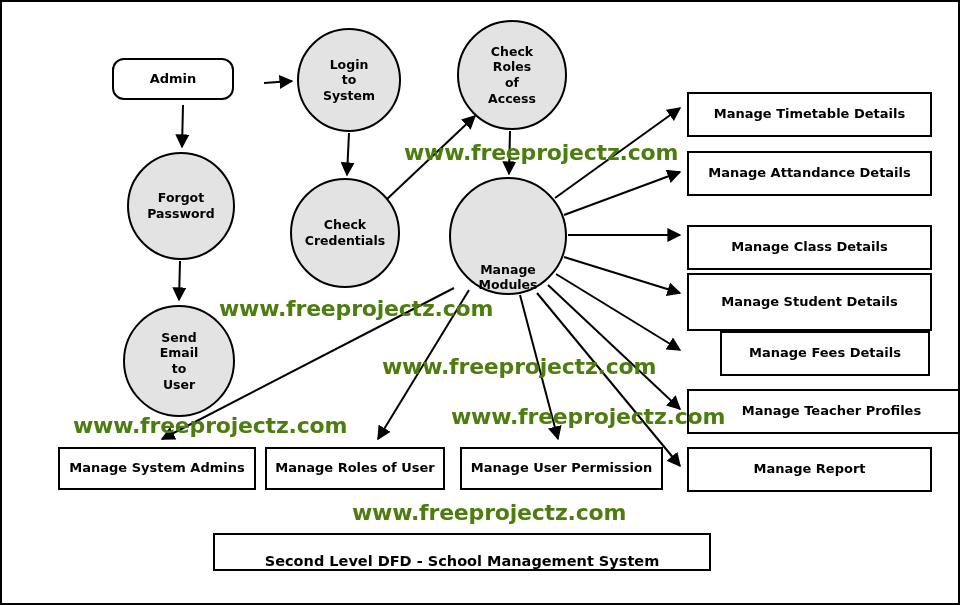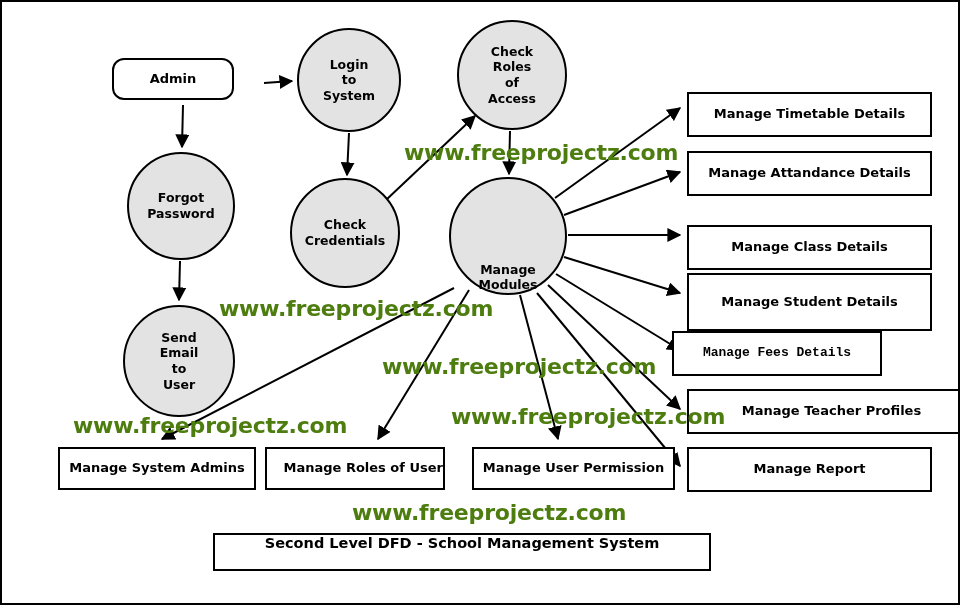--- a/index.html
+++ b/index.html
@@ -61,21 +61,21 @@
     color: #4d7c0f;
     white-space: nowrap;
     letter-spacing: -0.2px;
   }
   .title-box {
     position: absolute;
     box-sizing: border-box;
     background: #ffffff;
     border: 2px solid #000000;
     display: flex;
-    align-items: flex-start;
+    align-items: flex-end;
     justify-content: center;
     font-weight: bold;
     font-size: 14.5px;
     color: #000000;
   }
 </style>
 </head>
 <body>
 
 <div id="canvas">
@@ -135,38 +135,38 @@
       </div>
       <div class="node-box" style="left: 685px; top: 149px; width: 245px; height: 45px;">
         <span>Manage Attandance Details</span>
       </div>
       <div class="node-box" style="left: 685px; top: 209px; width: 245px; height: 45px; margin-top: 14px;">
         <span>Manage Class Details</span>
       </div>
       <div class="node-box" style="left: 685px; top: 271px; width: 245px; height: 58px;">
         <span>Manage Student Details</span>
       </div>
-      <div class="node-box" style="left: 670px; top: 329px; width: 210px; height: 45px; font-family: Liberation Mono, monospace;">
+      <div class="node-box" style="left: 718px; top: 329px; width: 210px; height: 45px;">
         <span>Manage Fees Details</span>
       </div>
       <div class="node-box" style="left: 685px; top: 387px; width: 289px; height: 45px;">
         <span>Manage Teacher Profiles</span>
       </div>
       <div class="node-box" style="left: 685px; top: 445px; width: 245px; height: 45px;">
         <span>Manage Report</span>
       </div>
     </div>
   <div id="bottom-store-layer">
       <div class="node-box" style="left: 56px; top: 445px; width: 198px; height: 43px; text-align: center;">
         <span>Manage System Admins</span>
       </div>
-      <div class="node-box" style="left: 263px; top: 445px; width: 180px; height: 43px; justify-content: flex-end;">
+      <div class="node-box" style="left: 263px; top: 445px; width: 180px; height: 43px;">
         <span>Manage Roles of User</span>
       </div>
-      <div class="node-box" style="left: 458px; top: 445px; width: 203px; height: 43px; margin-left: 12px;">
+      <div class="node-box" style="left: 458px; top: 445px; width: 203px; height: 43px;">
         <span>Manage User Permission</span>
       </div>
     </div>
   <div id="watermark-layer">
       <div class="watermark" style="left: 402px; top: 138px;">www.freeprojectz.com</div>
       <div class="watermark" style="left: 217px; top: 294px;">www.freeprojectz.com</div>
       <div class="watermark" style="left: 380px; top: 352px;">www.freeprojectz.com</div>
       <div class="watermark" style="left: 449px; top: 402px;">www.freeprojectz.com</div>
       <div class="watermark" style="left: 71px; top: 411px;">www.freeprojectz.com</div>
       <div class="watermark" style="left: 350px; top: 498px;">www.freeprojectz.com</div>

